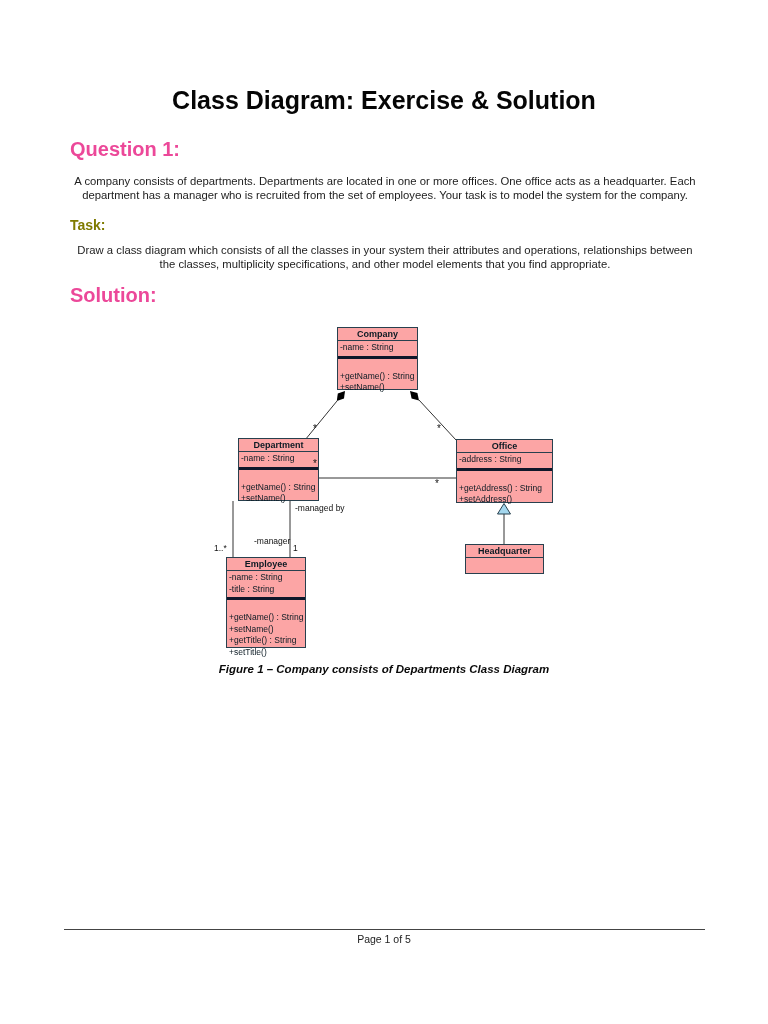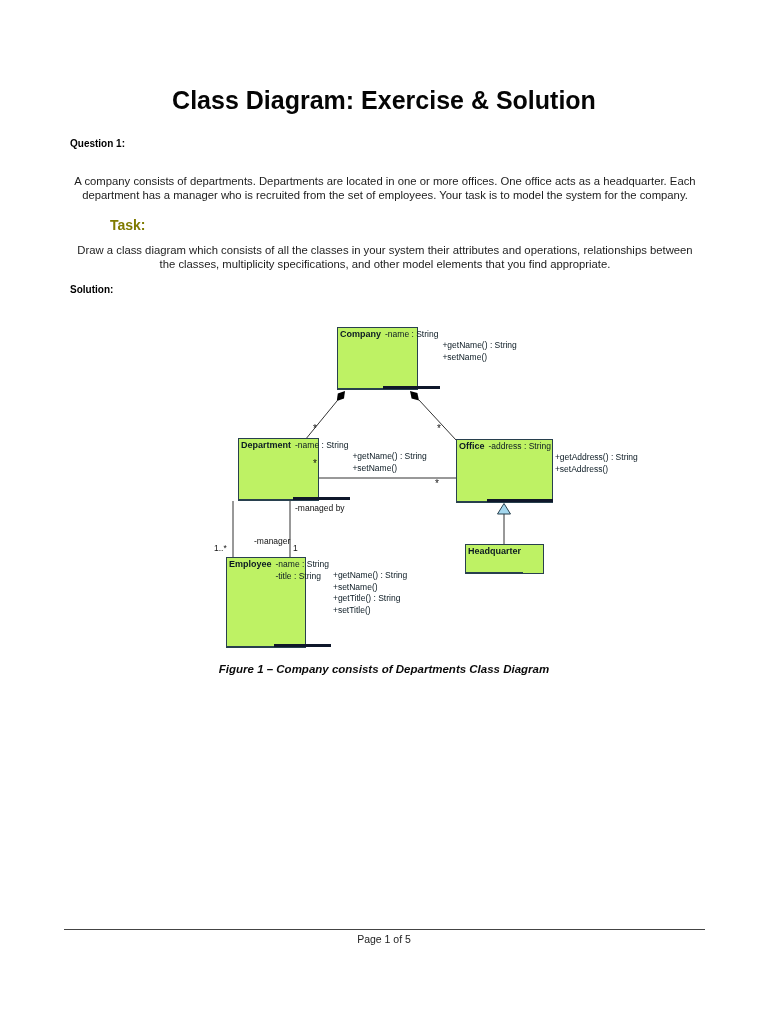--- a/index.html
+++ b/index.html
@@ -12,33 +12,33 @@
     position:relative;
     width:768px; height:1024px;
     background:#ffffff;
     overflow:hidden;
     color:#1a1a1a;
   }
   .doc-title {
     position:absolute; top:74px; left:0; width:768px;
     text-align:center; font-size:25px; font-weight:bold; color:#050505;margin-top:12px;
   }
-  .h-blue   { position:absolute; left:70px; font-size:10px; font-weight:bold; color:#000000; }
+  .h-blue   { position:absolute; left:70px; font-size:20px; font-weight:bold; color:#ec4899; }
   .h-olive  { position:absolute; left:70px; font-size:14px; font-weight:bold; color:#7f7b00; }
   .body-text {
     position:absolute; left:70px; width:630px;
     font-size:11.3px; line-height:13.8px; color:#1c1c1c;
     text-align:center;
   }
   
   #diagram-layer { position:absolute; top:0; left:0; width:768px; height:1024px; }
   #connector-svg { position:absolute; top:0; left:0; pointer-events:none; }
   .uml-class {
-    position:absolute; display:flex; flex-direction:row;
-    background:#bef264; border:1px solid #28404e; box-sizing:border-box;
+    position:absolute; display:flex; flex-direction:column;
+    background:#fca5a5; border:1px solid #28404e; box-sizing:border-box;
     font-size:8.5px; color:#0b1a23;
   }
   .uml-title {
     text-align:center; font-weight:bold; font-size:9px;
     border-bottom:1px solid #28404e; padding:1px 2px; line-height:10px;
   }
   .uml-attrs { border-bottom:3px solid #0f172a; padding:1px 2px 2px; }
   .uml-ops   { padding:12px 2px 2px; flex:1; }
   .uml-body-empty { flex:1; }
   .uml-line  { line-height:11.5px; white-space:nowrap; }
@@ -64,21 +64,21 @@
 </head>
 <body>
 
 <div id="page">
 
   <div class="doc-title">Class Diagram: Exercise &amp; Solution</div>
 
   <div class="h-blue" style="top:138px;">Question 1:</div>
   <div class="body-text" style="top:175px;">A company consists of departments. Departments are located in one or more offices. One office acts as a headquarter. Each department has a manager who is recruited from the set of employees. Your task is to model the system for the company.</div>
 
-  <div class="h-olive" style="top:217px;margin-left:40px;">Task:</div>
+  <div class="h-olive" style="top:217px;">Task:</div>
   <div class="body-text" style="top:244px;">Draw a class diagram which consists of all the classes in your system their attributes and operations, relationships between the classes, multiplicity specifications, and other model elements that you find appropriate.</div>
 
   <div class="h-blue" style="top:284px;">Solution:</div>
 
   <div id="diagram-layer">
 
     <svg id="connector-svg" width="768" height="1024" viewBox="0 0 768 1024">
 
       <line x1="337" y1="401" x2="305" y2="440" stroke="#333" stroke-width="1"></line>
       <polygon points="345,391 337.8,393.5 336.8,401.1 344,398.5" fill="#000"></polygon>

